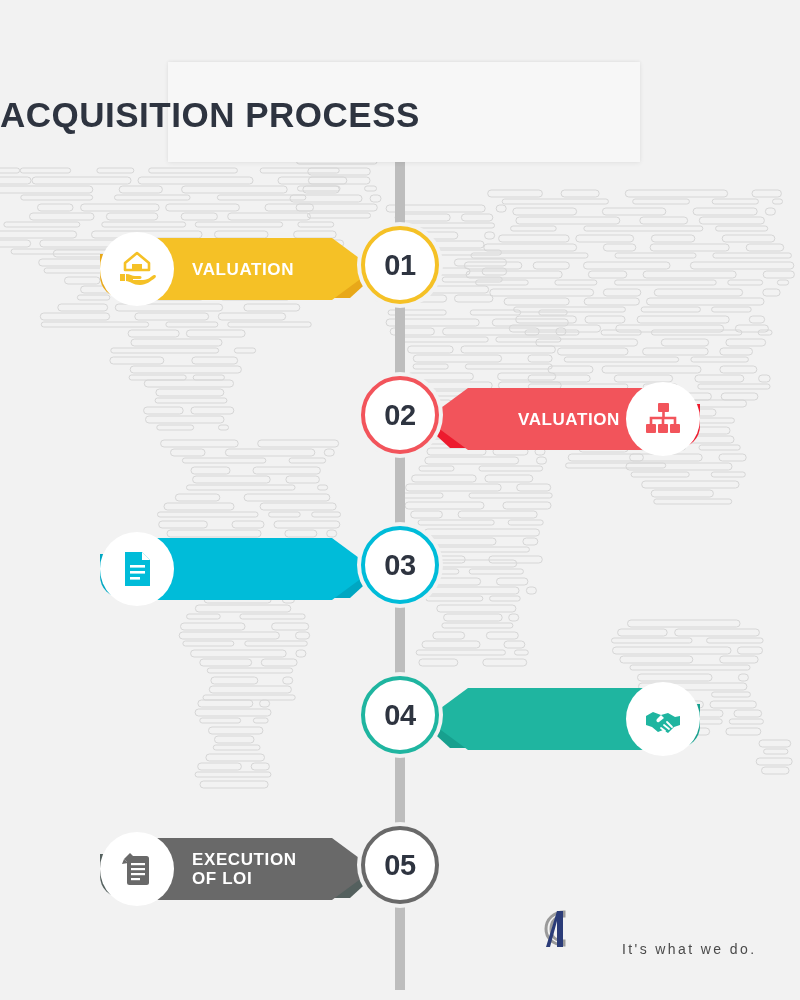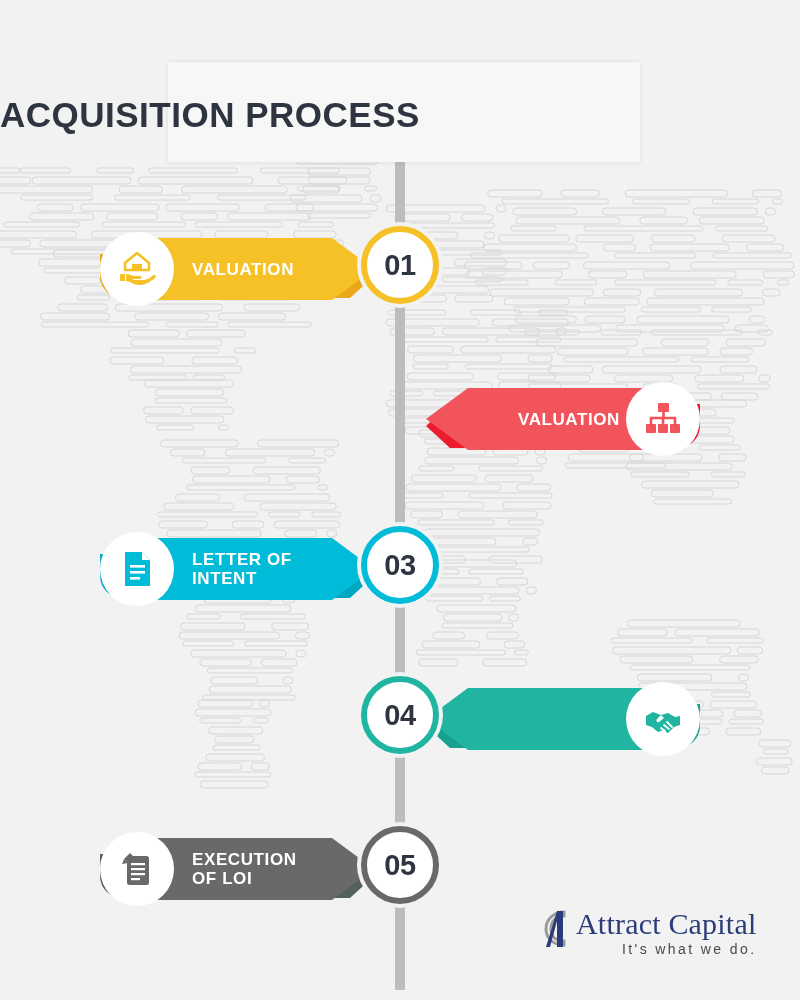--- a/index.html
+++ b/index.html
@@ -119,21 +119,21 @@
   .step.right .icon-disc { right:0; }
   .icon-disc svg { width:38px; height:38px; display:block; }
 
   
   .num-badge {
     position:absolute;
     top:0;
     width:78px; height:78px;
     border-radius:50%;
     background:#ffffff;
-    border:6px solid #c2410c;
+    border:4px solid #c2410c;
     display:flex; align-items:center; justify-content:center;
     font-size:29px; font-weight:bold;
     color:#2e3440;
     letter-spacing:-.5px;
     z-index:6;
     box-shadow:0 0 0 4px #f2f2f2;
   }
   .step.left  .num-badge { left:261px; }
   .step.right .num-badge { left:1px; }
 
@@ -612,27 +612,26 @@
             <svg viewBox="0 0 38 38" xmlns="http://www.w3.org/2000/svg">
               <rect x="14" y="3" width="11" height="9" rx="1" fill="#f2545b"></rect>
               <rect x="2" y="24" width="10" height="9" rx="1" fill="#f2545b"></rect>
               <rect x="14" y="24" width="10" height="9" rx="1" fill="#f2545b"></rect>
               <rect x="26" y="24" width="10" height="9" rx="1" fill="#f2545b"></rect>
               <path d="M19.5 12 L19.5 18 M7 24 L7 18 L31 18 L31 24 M19 18 L19 24" stroke="#f2545b" stroke-width="2.6" fill="none"></path>
             </svg>
           </span>
         </div>
       </div>
+      <div class="num-badge" style="border-color: rgb(242, 84, 91);">02</div>
     </div>
     <div class="step left" style="top: 526px;">
       <div class="bar-wrap">
         <div class="banner-shadow" style="background: rgb(0, 167, 194);"></div>
         <div class="banner" style="background: rgb(0, 188, 217);"></div>
-        <div class="banner-label">LETTER OF
-INTENT</div>
         <div class="icon-disc">
           <span>
             <svg viewBox="0 0 38 38" xmlns="http://www.w3.org/2000/svg">
               <path d="M7 2 L24 2 L32 10 L32 36 L7 36 Z" fill="#00bcd9"></path>
               <path d="M24 2 L24 10 L32 10" fill="#ffffff"></path>
               <rect x="12" y="15" width="15" height="2.6" fill="#ffffff"></rect>
               <rect x="12" y="21" width="15" height="2.6" fill="#ffffff"></rect>
               <rect x="12" y="27" width="10" height="2.6" fill="#ffffff"></rect>
             </svg>
           </span>
@@ -678,15 +677,14 @@
       </div>
       <div class="num-badge" style="border-color: rgb(105, 105, 105);">05</div>
     </div>
   </div>
 
 <div class="logo">
   <svg class="logo-mark" viewBox="0 0 52 46">
     <path d="M34 38 C22 38 16 30 16 22 C16 12 24 5 34 5 L34 9 C26 9 21 14 21 22 C21 30 26 34 34 34 Z" fill="none" stroke="#9a9a9a" stroke-width="3"></path>
     <path d="M16 40 L27 4 L33 4 L33 40 L27 40 L27 14 L20 40 Z" fill="#2b3c78"></path>
   </svg>
-  <div class="logo-text">Attract Capital</div>
   <div class="logo-tagline">It's what we do.</div>
 </div>
 
 </body></html>

